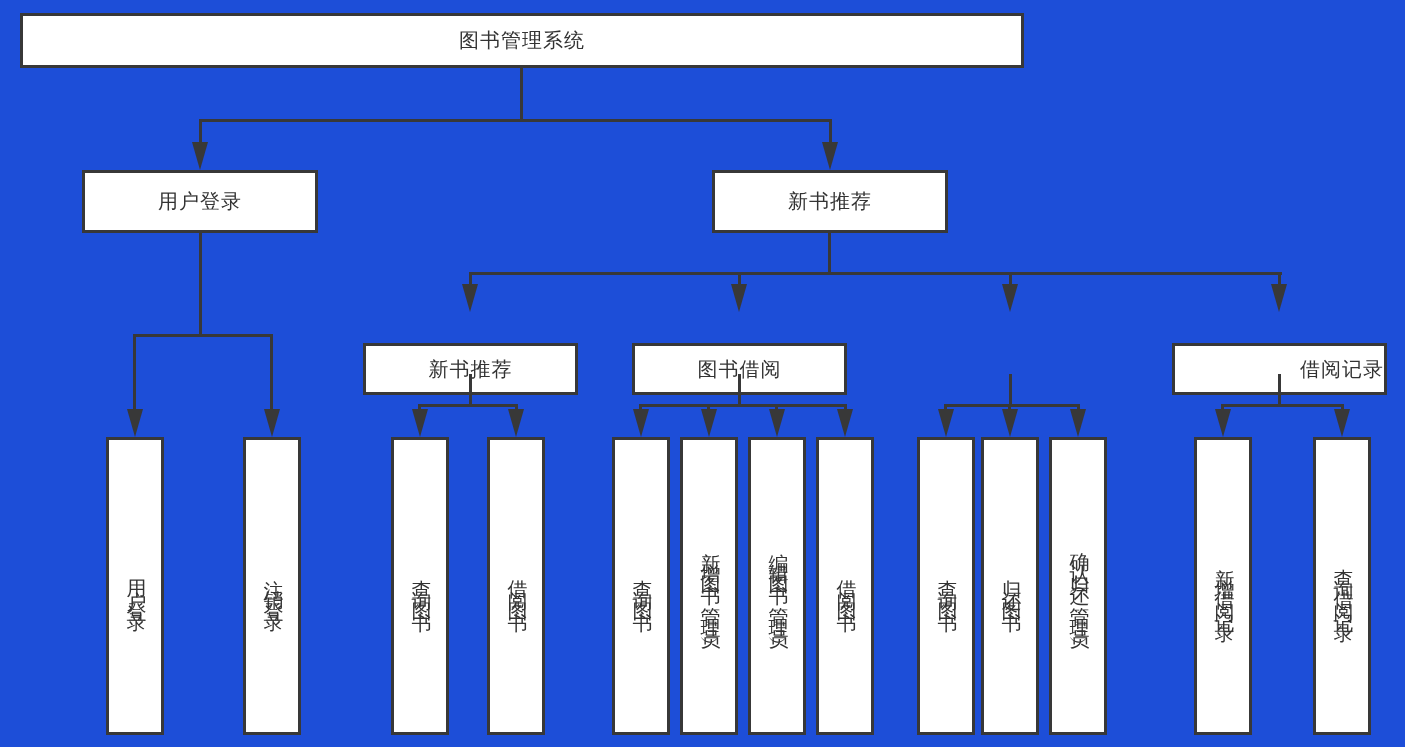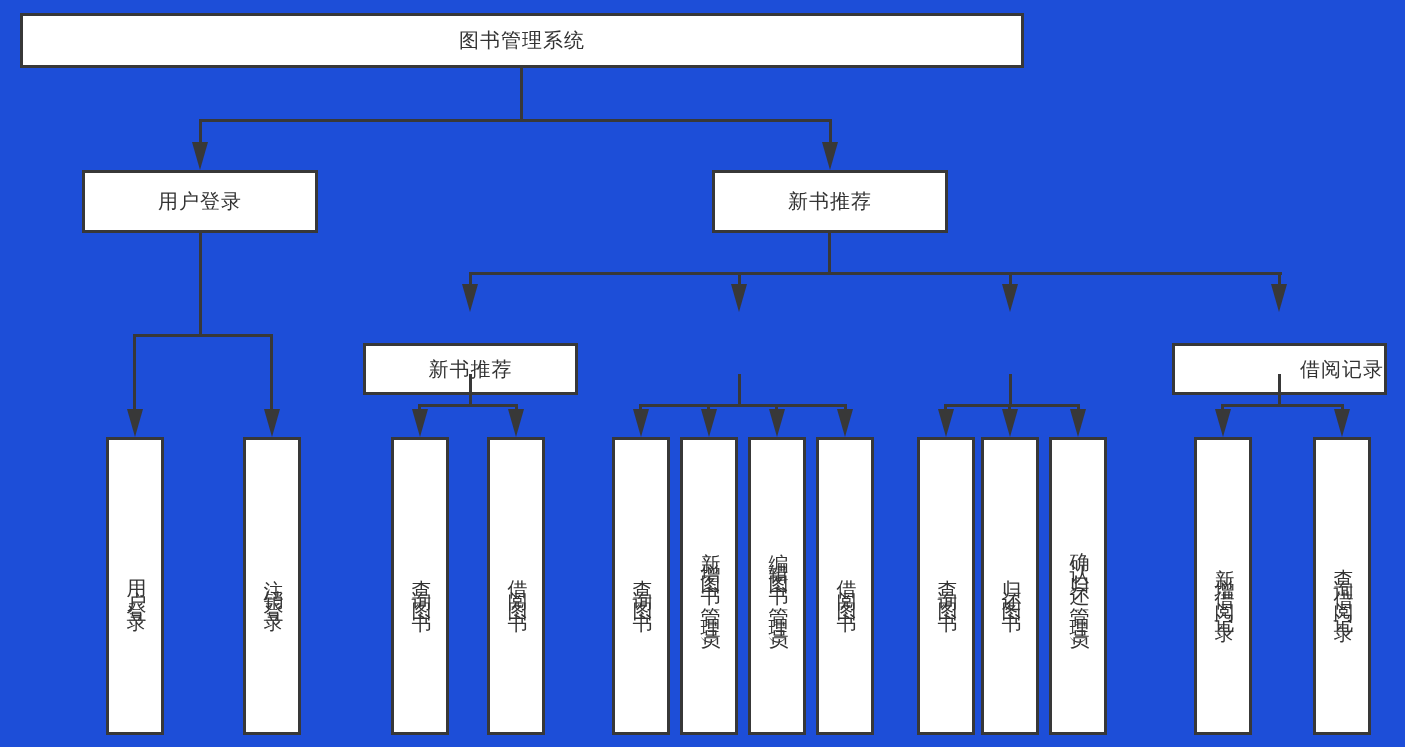--- a/index.html
+++ b/index.html
@@ -84,20 +84,23 @@
   <div class="box b-login">
     <span>用户登录</span>
   </div>
   <div class="box b-mgmt">
     <span>新书推荐</span>
   </div>
 
   <div class="box b-l3 b-newbook">
     <span>新书推荐</span>
   </div>
+  <div class="box b-l3 b-borrow">
+    <span>图书借阅</span>
+  </div>
   <div class="box b-l3 b-record">
     <span>借阅记录</span>
   </div>
 
   <div class="box leaf lf-1">
     <span>用户登录</span>
   </div>
   <div class="box leaf lf-2">
     <span>注销登录</span>
   </div>

